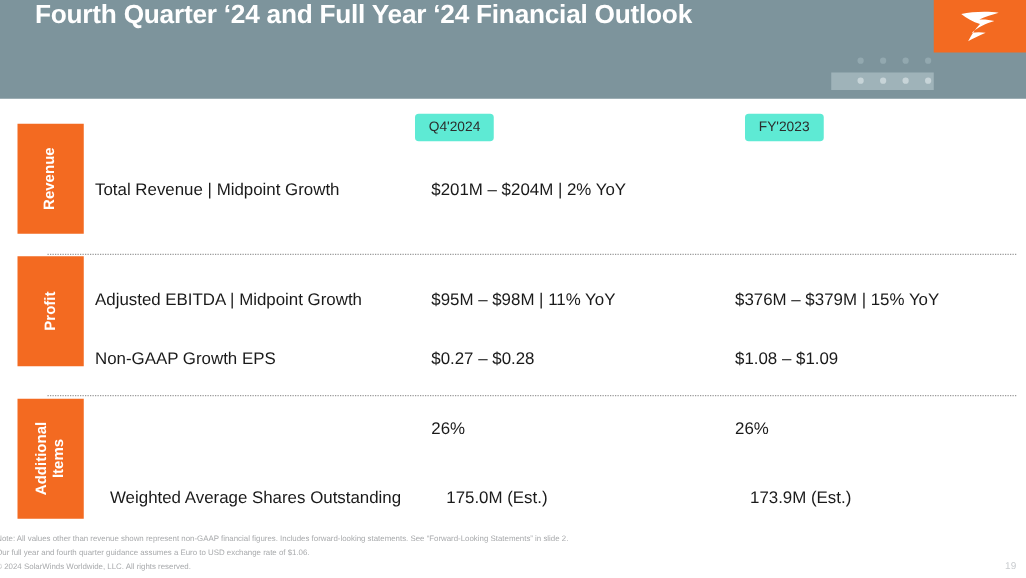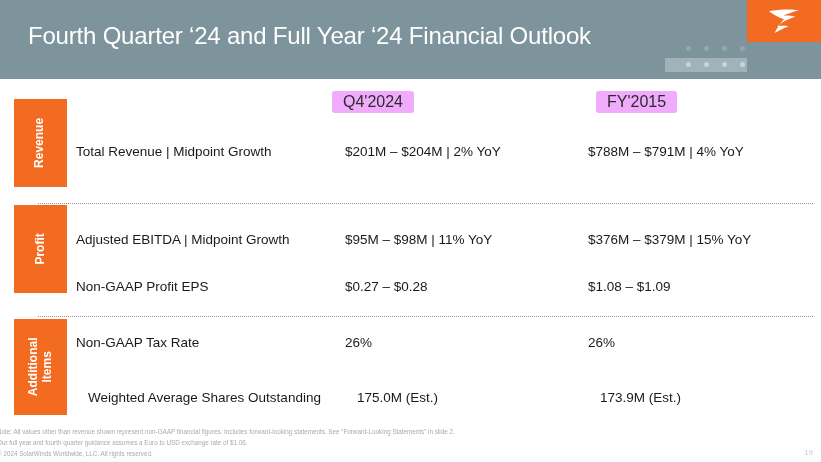--- a/index.html
+++ b/index.html
@@ -19,23 +19,23 @@
   .header {
     position: absolute;
     left: 0; top: 0;
     width: 821px;
     height: 79px;
     background: #7d949c;
   }
   .header-title {
     position: absolute;
     left: 28px;
-    top: 22px;
-    font-size: 24px;
-    font-weight: normal;
+    top: 0;
+    font-size: 21px;
+    font-weight: bold;
     color: #ffffff;
     letter-spacing: -0.2px;
     white-space: nowrap;
   }
   .logo-tile {
     position: absolute;
     right: 0;
     top: 0;
     width: 74px;
     height: 42px;
@@ -67,23 +67,23 @@
     height: 5px;
     border-radius: 50%;
     background: #c7d4d8;
   }
   .dot-row-top .dot { background: #92a8af; }
 
   
   .col-head {
     position: absolute;
     height: 22px;
-    background: #f0abfc;
+    background: #5eead4;
     border-radius: 3px;
-    font-size: 16px;
+    font-size: 11px;
     color: #2c2c2c;
     display: flex;
     align-items: center;
     justify-content: center;
     padding: 0 11px;
     white-space: nowrap;
   }
   .col-head-q4 { left: 332px; top: 91px; }
   .col-head-fy { left: 596px; top: 91px; }
 
@@ -207,56 +207,54 @@
   </div>
   <div class="dot-row dot-row-bottom">
     <span class="dot"></span>
     <span class="dot"></span>
     <span class="dot"></span>
     <span class="dot"></span>
   </div>
 </div>
 
 <div class="col-head col-head-q4">Q4'2024</div>
-<div class="col-head col-head-fy">FY'2015</div>
+<div class="col-head col-head-fy">FY'2023</div>
 
 <div class="cat-block cat-revenue">
   <span>Revenue</span>
 </div>
 <div class="cat-block cat-profit">
   <span>Profit</span>
 </div>
 <div class="cat-block cat-addl">
   <span>Additional Items</span>
 </div>
 
 <div class="row row-1">
   <div class="label">Total Revenue | Midpoint Growth</div>
   <div class="val-q4">$201M – $204M | 2% YoY</div>
-  <div class="val-fy">$788M – $791M | 4% YoY</div>
 </div>
 
 <div class="sep sep-1"></div>
 
 <div class="row row-2">
   <div class="label">Adjusted EBITDA | Midpoint Growth</div>
   <div class="val-q4">$95M – $98M | 11% YoY</div>
   <div class="val-fy">$376M – $379M | 15% YoY</div>
 </div>
 
 <div class="row row-3">
-  <div class="label">Non-GAAP Profit EPS</div>
+  <div class="label">Non-GAAP Growth EPS</div>
   <div class="val-q4">$0.27 – $0.28</div>
   <div class="val-fy">$1.08 – $1.09</div>
 </div>
 
 <div class="sep sep-2"></div>
 
 <div class="row row-4">
-  <div class="label">Non-GAAP Tax Rate</div>
   <div class="val-q4">26%</div>
   <div class="val-fy">26%</div>
 </div>
 
 <div class="row row-5">
   <div class="label">Weighted Average Shares Outstanding</div>
   <div class="val-q4">175.0M (Est.)</div>
   <div class="val-fy">173.9M (Est.)</div>
 </div>
 

